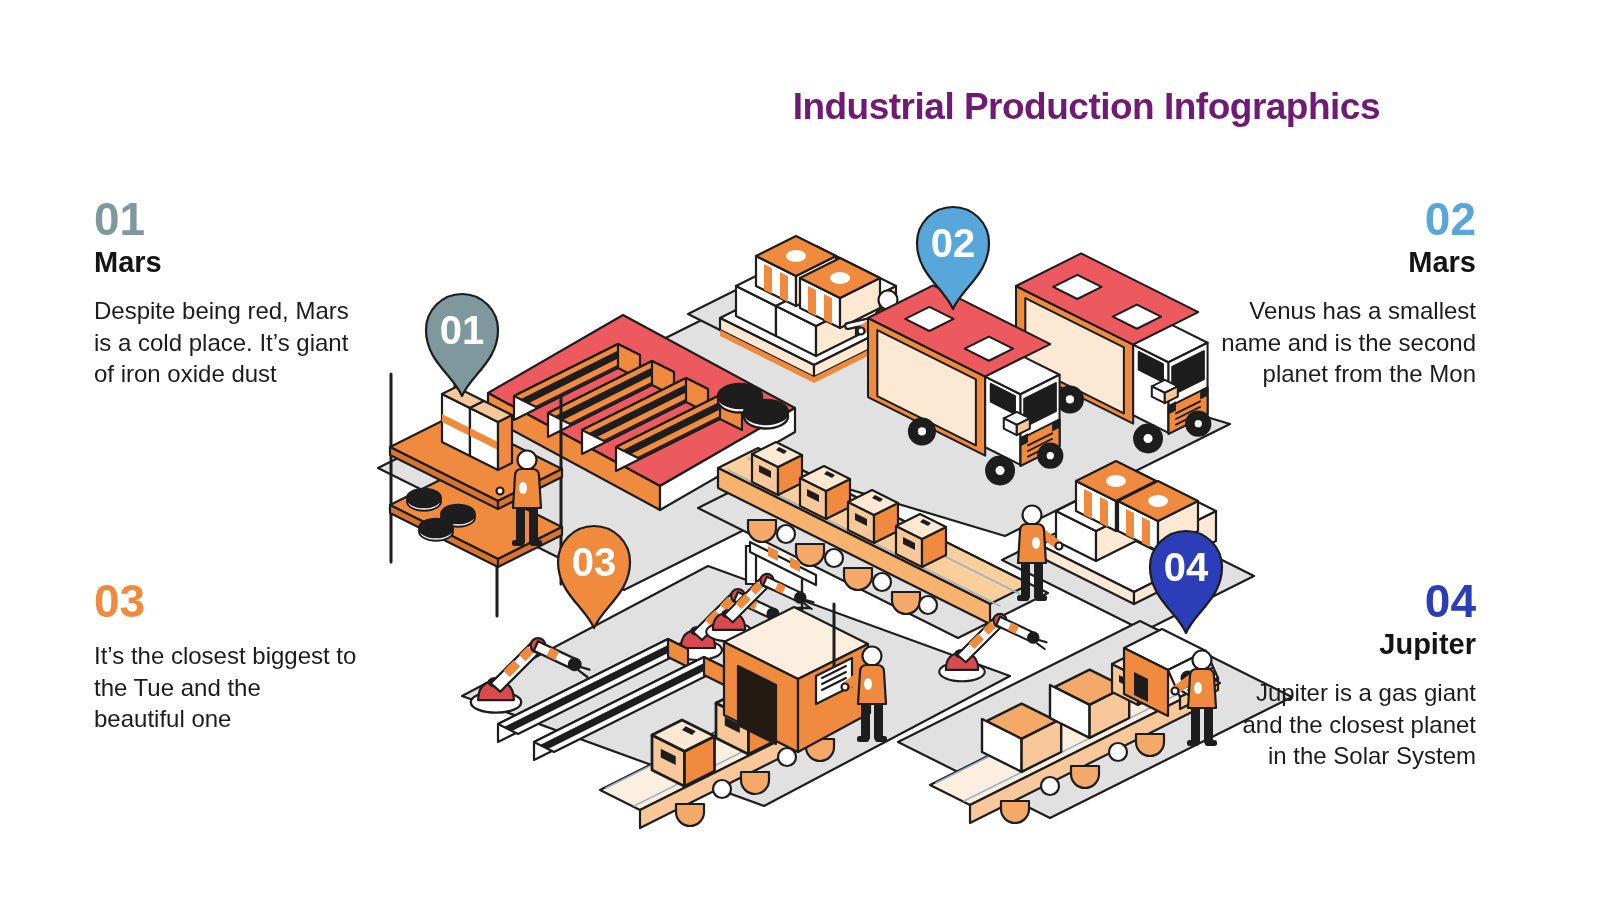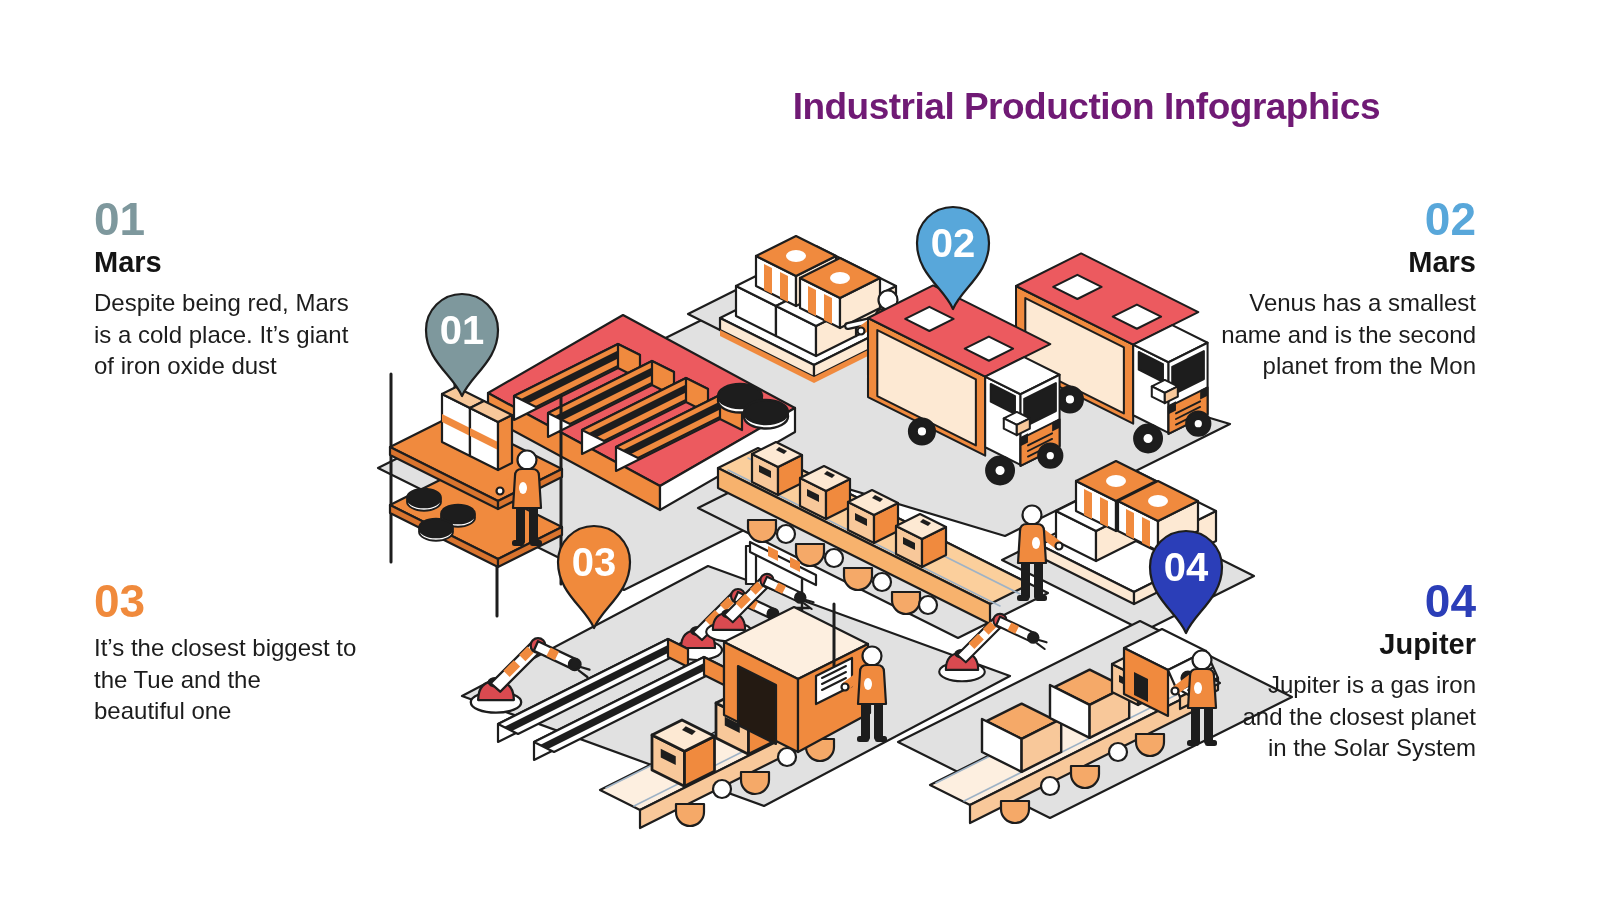--- a/index.html
+++ b/index.html
@@ -4,21 +4,21 @@
 <style>
   html,body{margin:0;padding:0;background:#fff;}
   body{width:1600px;height:900px;position:relative;overflow:hidden;
        font-family:"Liberation Sans",sans-serif;}
   .title{position:absolute;top:86px;left:0;width:1380px;text-align:right;
          font-size:37px;font-weight:800;letter-spacing:-0.5px;color:#701a75;}
   .block{position:absolute;width:300px;}
   .block.right{text-align:right;}
   .num{font-size:46px;font-weight:800;line-height:1;}
   .pname{font-size:29px;font-weight:700;color:#141414;margin-top:4px;}
-  .desc{font-size:24px;line-height:31.5px;color:#1c1c1c;margin-top:8px;}
+  .desc{font-size:24px;line-height:31.5px;color:#1c1c1c;margin-top:16px;}
   .c1{color:#7E989D}.c2{color:#58A7DA}.c3{color:#F08A3C}.c4{color:#2B3EB8}
   #scene{position:absolute;left:0;top:0;}
   #scene *{stroke:#1d1d1d;stroke-width:2.2;stroke-linejoin:round;stroke-linecap:round;}
   #scene text{stroke:none;fill:#ffffff;font-family:"Liberation Sans",sans-serif;
               font-weight:700;font-size:40px;text-anchor:middle;}
 </style>
 </head>
 <body>
 
 <svg id="scene" width="1600" height="900" viewBox="0 0 1600 900">
@@ -330,17 +330,17 @@
     <div>It’s the closest biggest to</div>
     <div>the Tue and the</div>
     <div>beautiful one</div>
   </div>
 </div>
 
 <div class="block right" style="right:124px;top:578px">
   <div class="num c4">04</div>
   <div class="pname">Jupiter</div>
   <div class="desc">
-    <div>Jupiter is a gas iron</div>
+    <div>Jupiter is a gas giant</div>
     <div>and the closest planet</div>
     <div>in the Solar System</div>
   </div>
 </div>
 
 </body></html>

